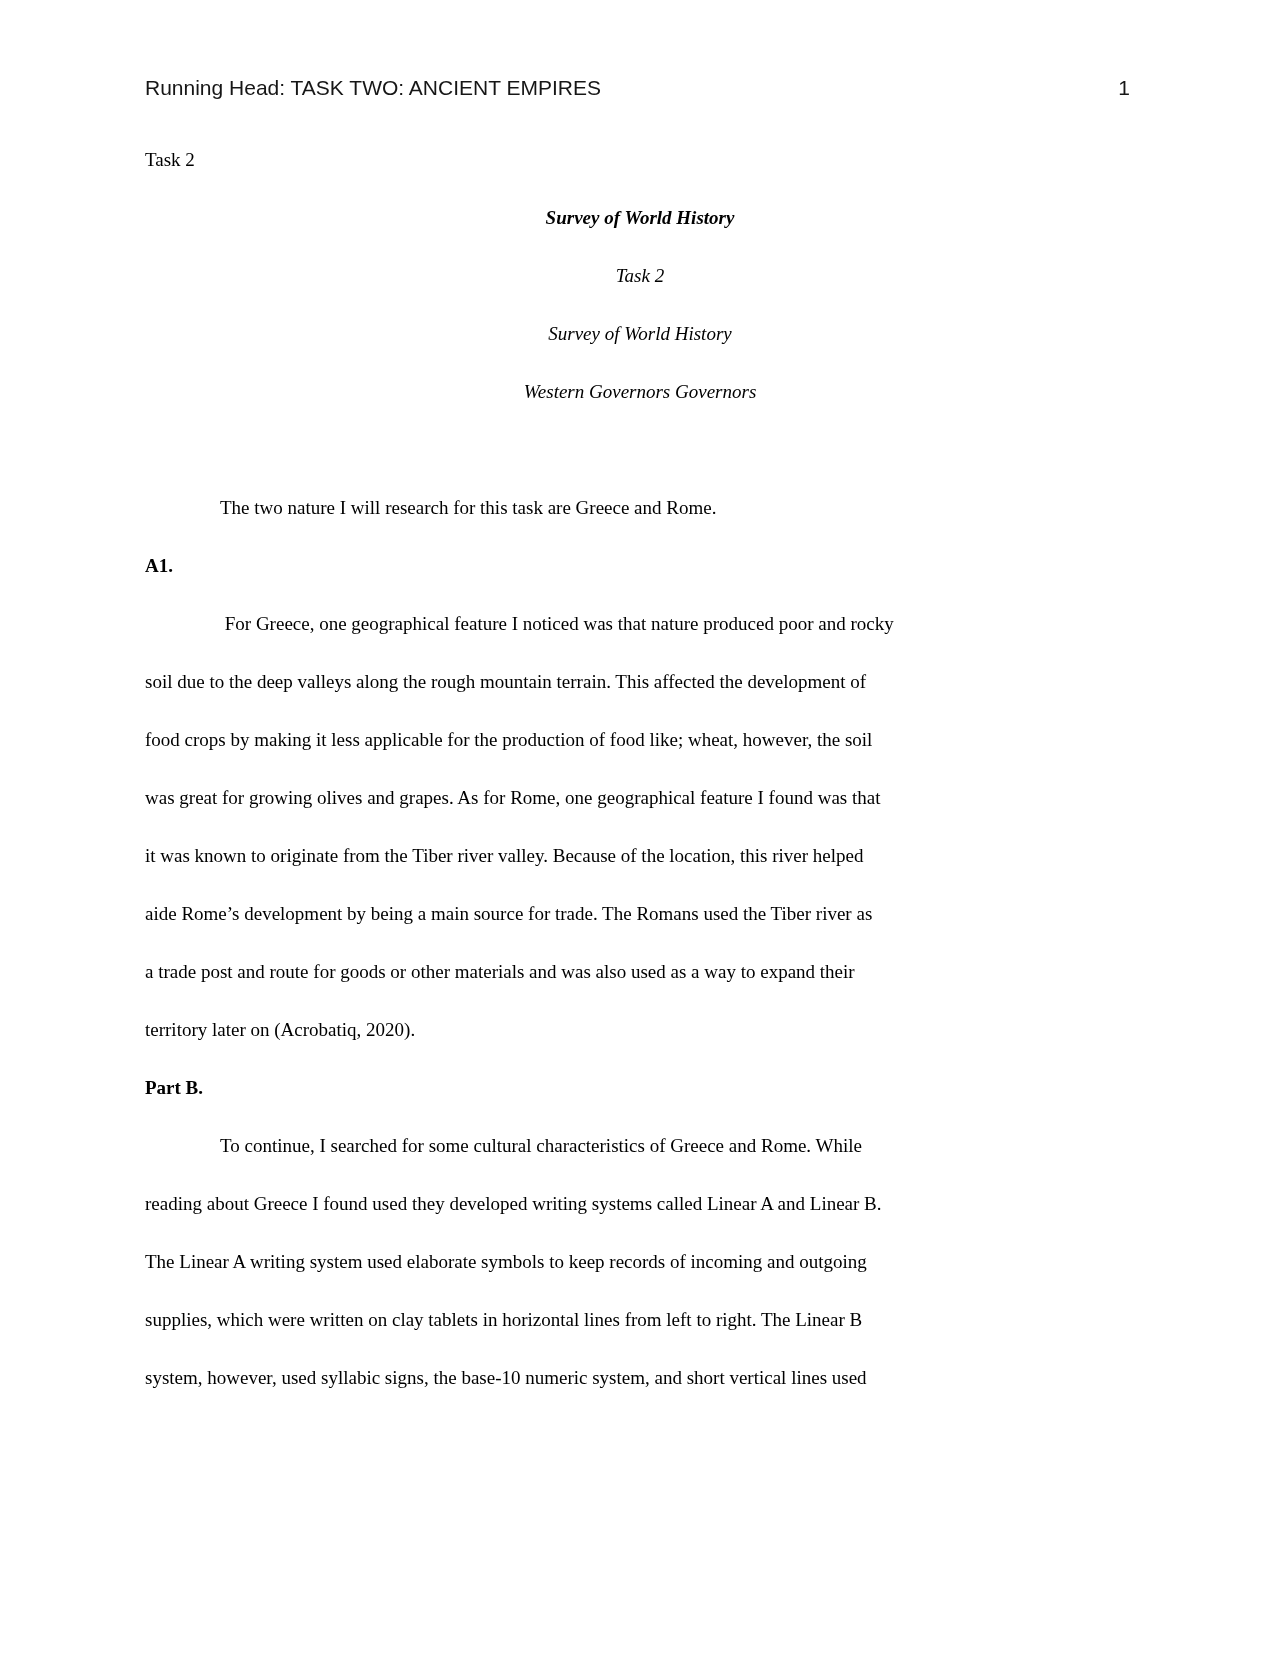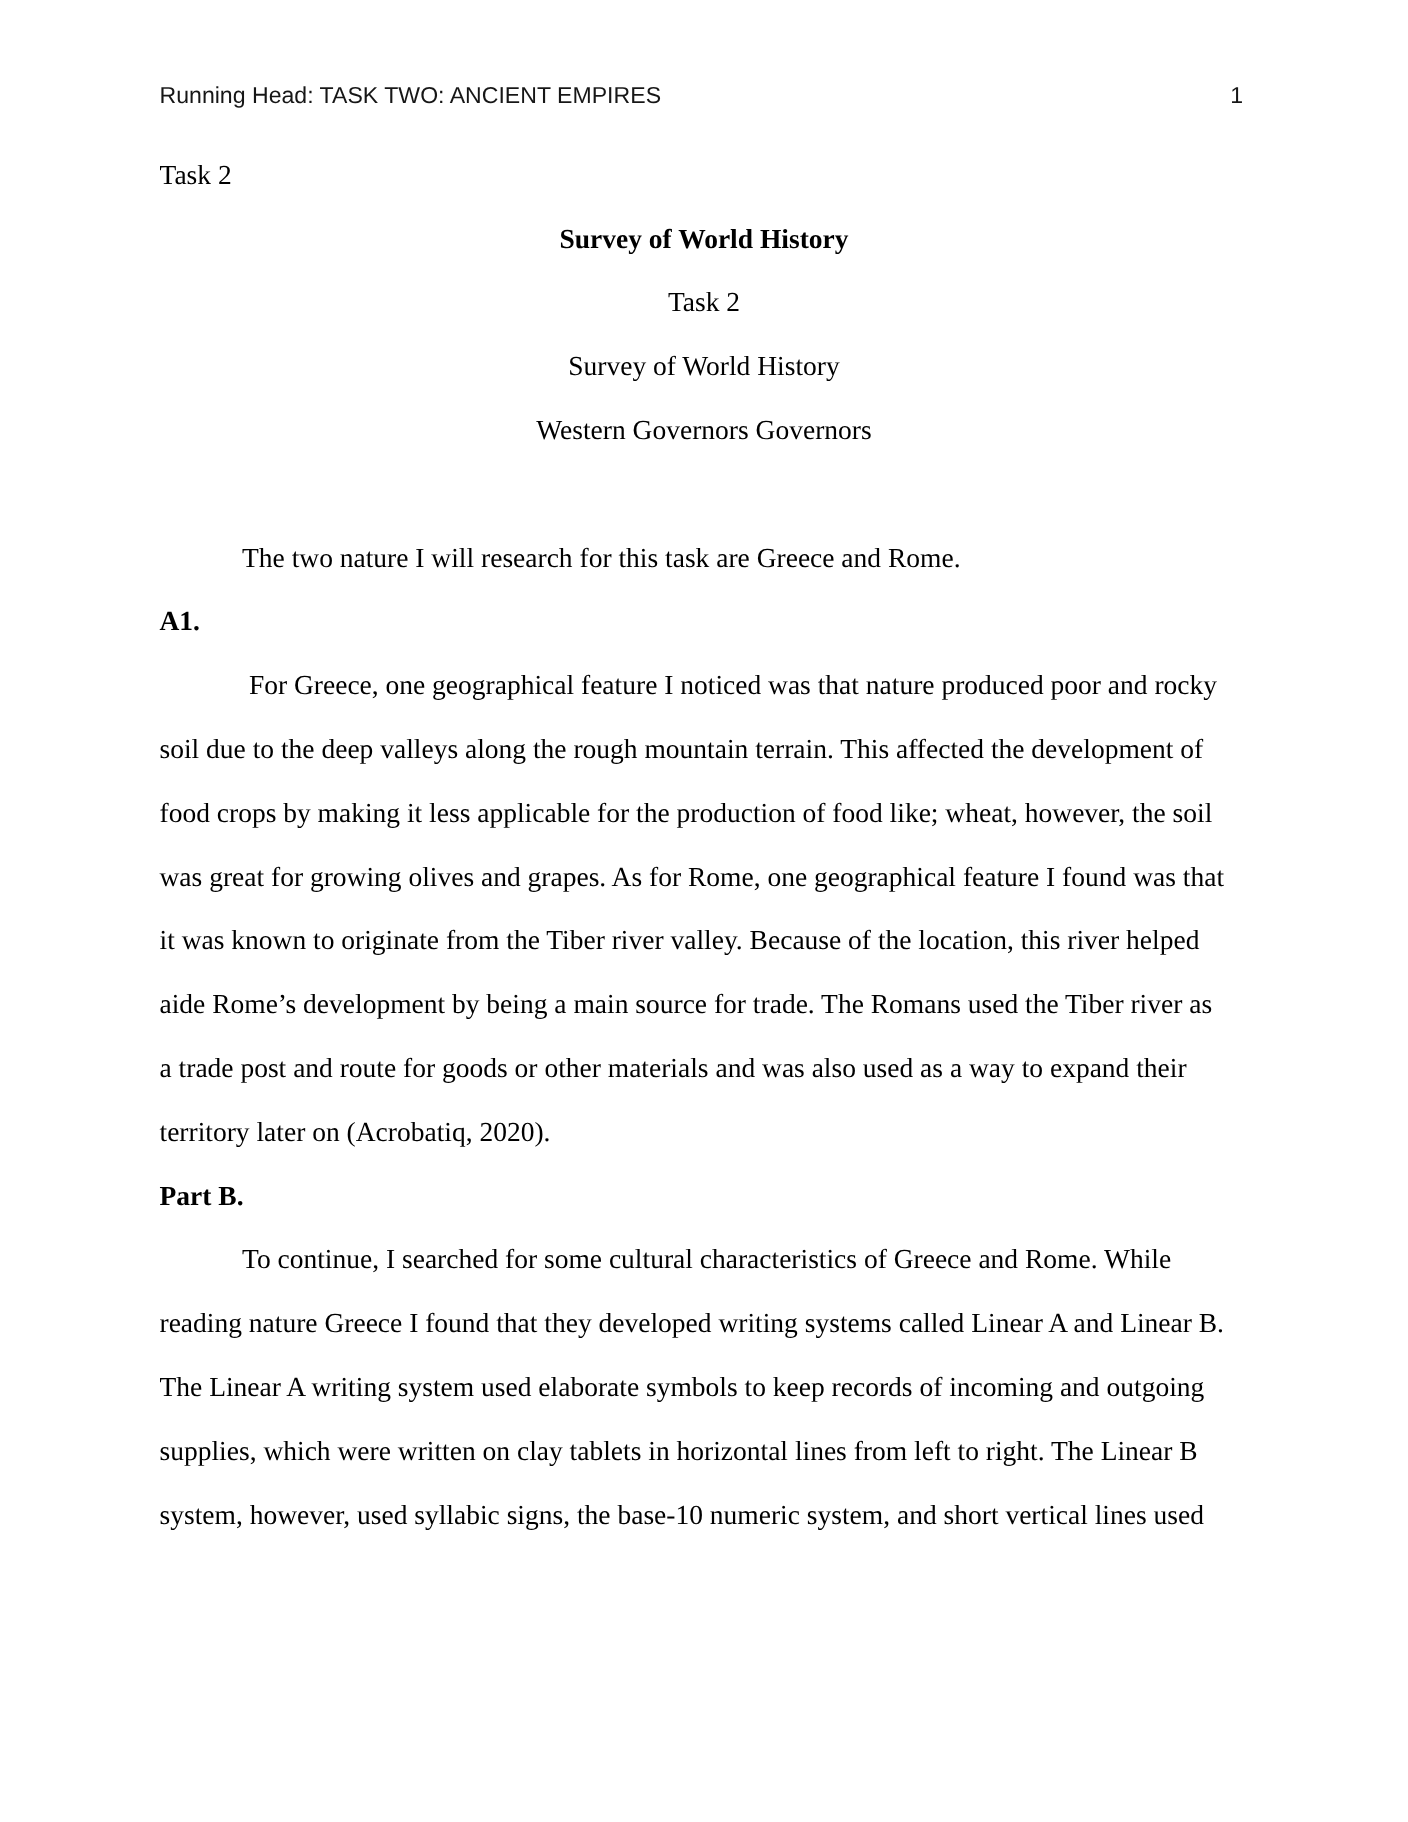--- a/index.html
+++ b/index.html
@@ -28,30 +28,30 @@
     line-height: 26px;
     color: #161616;
     white-space: pre;
   }
   .doc-body {
     position: absolute;
     top: 131px;
     left: 145px;
     width: 990px;
     font-family: "Liberation Serif", "DejaVu Serif", serif;
-    font-size: 25px;
+    font-size: 19px;
     color: #000000;
   }
   .line {
     height: 58px;
     line-height: 58px;
     white-space: pre;
     overflow: visible;
   }
-  .center { text-align: center; }
+  .center { text-align: center; font-style: italic; }
   .bold   { font-weight: bold; }
   .indent { padding-left: 75px; }
 </style>
 </head>
 <body>
 
 <div class="page">
 
   <div class="page-header">
     <span>Running Head: TASK TWO: ANCIENT EMPIRES</span>
@@ -76,19 +76,19 @@
     <div class="line">food crops by making it less applicable for the production of food like; wheat, however, the soil</div>
     <div class="line">was great for growing olives and grapes. As for Rome, one geographical feature I found was that</div>
     <div class="line">it was known to originate from the Tiber river valley. Because of the location, this river helped</div>
     <div class="line">aide Rome’s development by being a main source for trade. The Romans used the Tiber river as</div>
     <div class="line">a trade post and route for goods or other materials and was also used as a way to expand their</div>
     <div class="line">territory later on (Acrobatiq, 2020).</div>
 
     <div class="line bold">Part B.</div>
 
     <div class="line indent">To continue, I searched for some cultural characteristics of Greece and Rome. While</div>
-    <div class="line">reading nature Greece I found that they developed writing systems called Linear A and Linear B.</div>
+    <div class="line">reading about Greece I found used they developed writing systems called Linear A and Linear B.</div>
     <div class="line">The Linear A writing system used elaborate symbols to keep records of incoming and outgoing</div>
     <div class="line">supplies, which were written on clay tablets in horizontal lines from left to right. The Linear B</div>
     <div class="line">system, however, used syllabic signs, the base-10 numeric system, and short vertical lines used</div>
   </div>
 
 </div>
 
 </body></html>

